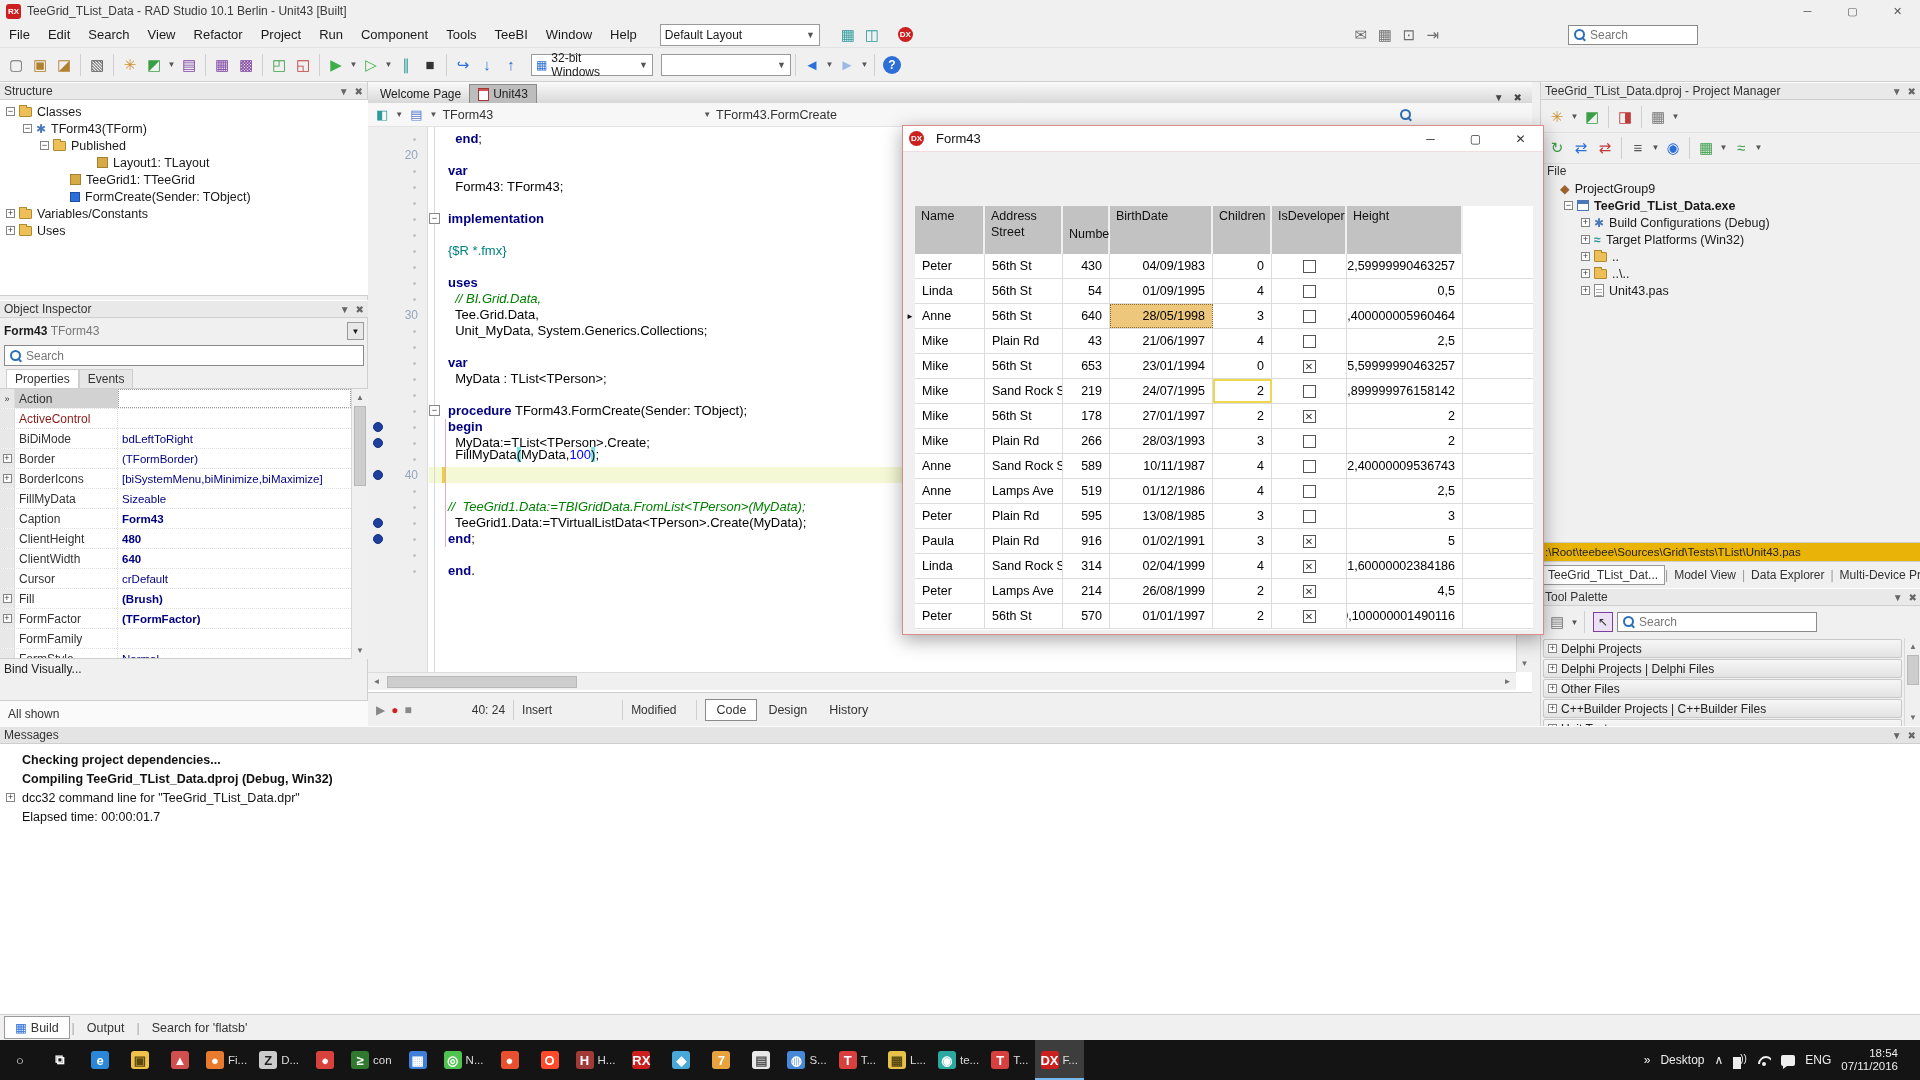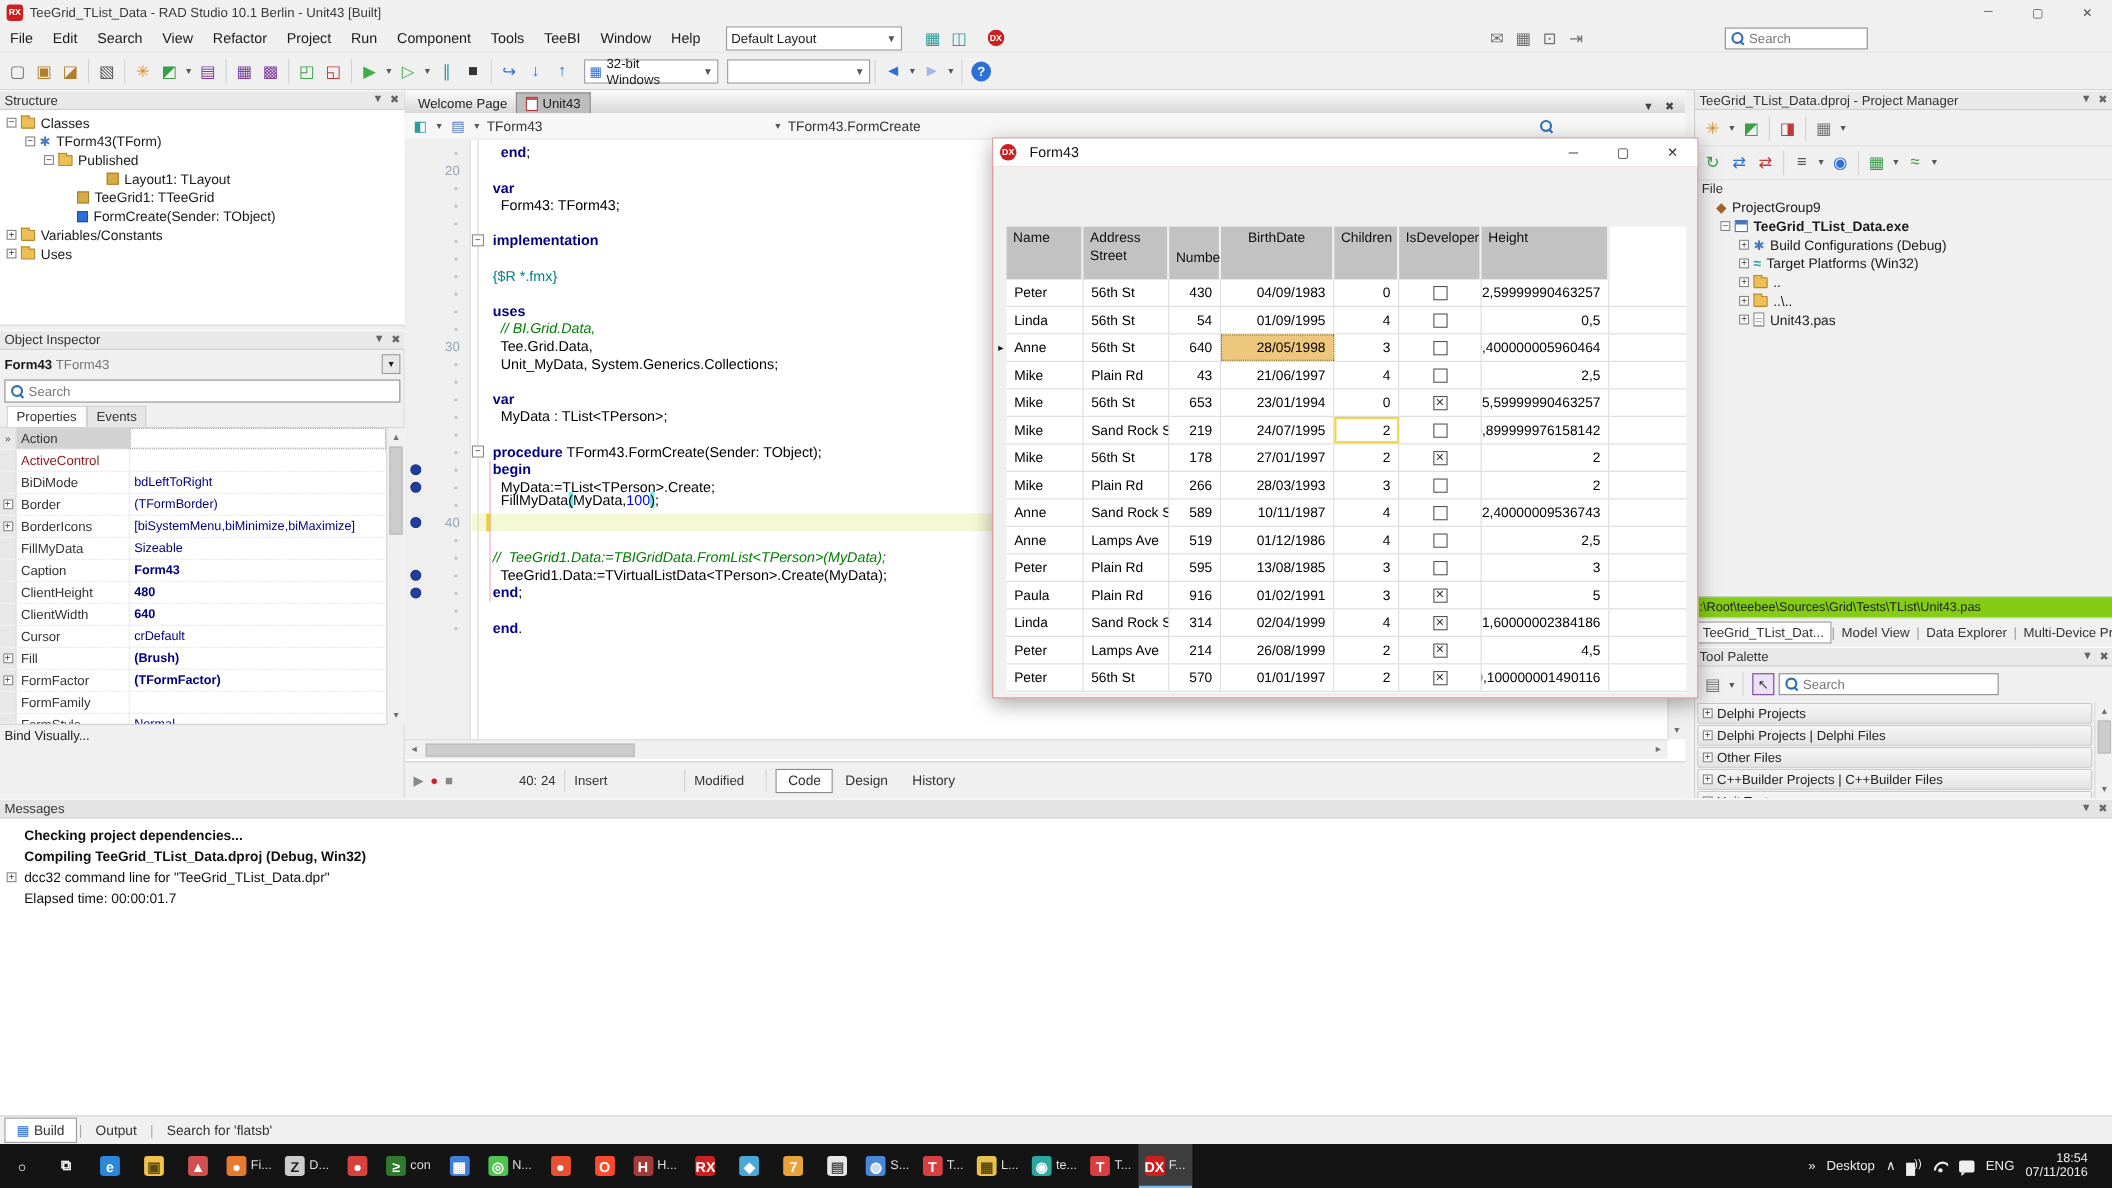--- a/index.html
+++ b/index.html
@@ -87,21 +87,21 @@
   #hscroll{left:0;top:590px;width:1148px;height:18px;background:#f0f0f0;border-top:1px solid #dcdcdc;display:flex;align-items:center;}
   #edstatus{left:0;top:610px;width:1164px;height:34px;background:#f0f0f0;border-top:1px solid #cfcfcf;display:flex;align-items:center;font-size:12px;color:#333;}
   .st-sep{width:1px;height:20px;background:#cfcfcf;margin:0 8px;}
   .st-tab{padding:3px 10px;border:1px solid transparent;font-size:12.5px;}
   .st-tab.active{background:#fff;border-color:#8a8a8a;}
   
   #rightcol{left:1540px;top:82px;width:380px;height:644px;background:#f0f0f0;border-left:1px solid #cfcfcf;}
   .pm-toolbar{display:flex;align-items:center;height:32px;padding-left:4px;border-bottom:1px solid #e0e0e0;}
   #pm-tree{position:absolute;left:0;top:96px;width:380px;height:150px;padding-top:2px;}
   #pm-file-label{position:absolute;left:6px;top:82px;font-size:12px;color:#333;}
-  #pm-path{position:absolute;left:0;top:460px;width:380px;height:20px;background:#84cc16;border:1px solid #cfcfcf;display:flex;align-items:center;padding:0 3px;font-size:11.5px;color:#222;white-space:nowrap;overflow:hidden;}
+  #pm-path{position:absolute;left:0;top:460px;width:380px;height:20px;background:#eab308;border:1px solid #cfcfcf;display:flex;align-items:center;padding:0 3px;font-size:11.5px;color:#222;white-space:nowrap;overflow:hidden;}
   #pm-tabs{position:absolute;left:0;top:482px;width:380px;height:22px;display:flex;align-items:center;font-size:12px;color:#333;}
   .pm-tab{padding:2px 6px;white-space:nowrap;}
   .pm-tab.active{background:#fff;border:1px solid #9a9a9a;}
   #tp-head{position:absolute;left:0;top:506px;width:380px;}
   #tp-toolbar{position:absolute;left:0;top:526px;width:380px;height:28px;display:flex;align-items:center;padding-left:4px;}
   #tp-cats{position:absolute;left:0;top:556px;width:363px;height:88px;overflow:hidden;}
   .tp-cat{height:19px;margin:1px 2px;background:linear-gradient(#f6f6f6,#e3e3e3);border:1px solid #c8c8c8;border-radius:2px;display:flex;align-items:center;padding-left:4px;font-size:12px;color:#222;}
   .pointer-tool{width:20px;height:20px;border:1px solid #7b3fa0;background:#ece0f4;display:flex;align-items:center;justify-content:center;color:#333;font-size:12px;margin:0 4px;}
   
   #messages{left:0;top:726px;width:1920px;height:314px;background:#fff;}
@@ -389,20 +389,21 @@
         <div class="oi-name">FormStyle</div>
         <div class="oi-val">Normal</div>
       </div>
     </div>
   <div class="vscroll" style="left:351px;top:307px;width:17px;height:270px;">
     <div class="sarrow">▲</div>
       <div class="sthumb" style="height:80px;"></div>
       <div class="sarrow" style="position:absolute;bottom:0;width:100%;">▼</div>
   </div>
   <div class="abs" id="bindv">Bind Visually...</div>
+  <div class="abs" id="allshown">All shown</div>
 </div>
 
 <div class="abs" id="editor">
   <div class="abs" id="edtabs">
       <div class="edtab">
         <span>Welcome Page</span>
       </div>
       <div class="edtab active">
         <span class="ticon"></span>
         <span>Unit43</span>
@@ -759,21 +760,21 @@
         <div class="ghc" style="width: 70px; flex: 0 0 70px;">
           <div class="l1">Name</div>
         </div>
         <div class="ghc" style="width: 78px; flex: 0 0 78px;">
           <div class="l1">Address</div>
           <div class="l2">Street</div>
         </div>
         <div class="ghc vbot" style="width: 47px; flex: 0 0 47px;">
           <div class="l1">Number</div>
         </div>
-        <div class="ghc" style="width: 103px; flex: 0 0 103px; text-align: center;">
+        <div class="ghc" style="width: 103px; flex: 0 0 103px;">
           <div class="l1">BirthDate</div>
         </div>
         <div class="ghc" style="width: 59px; flex: 0 0 59px;">
           <div class="l1">Children</div>
         </div>
         <div class="ghc" style="width: 75px; flex: 0 0 75px;">
           <div class="l1">IsDeveloper</div>
         </div>
         <div class="ghc" style="width: 116px; flex: 0 0 116px;">
           <div class="l1">Height</div>

